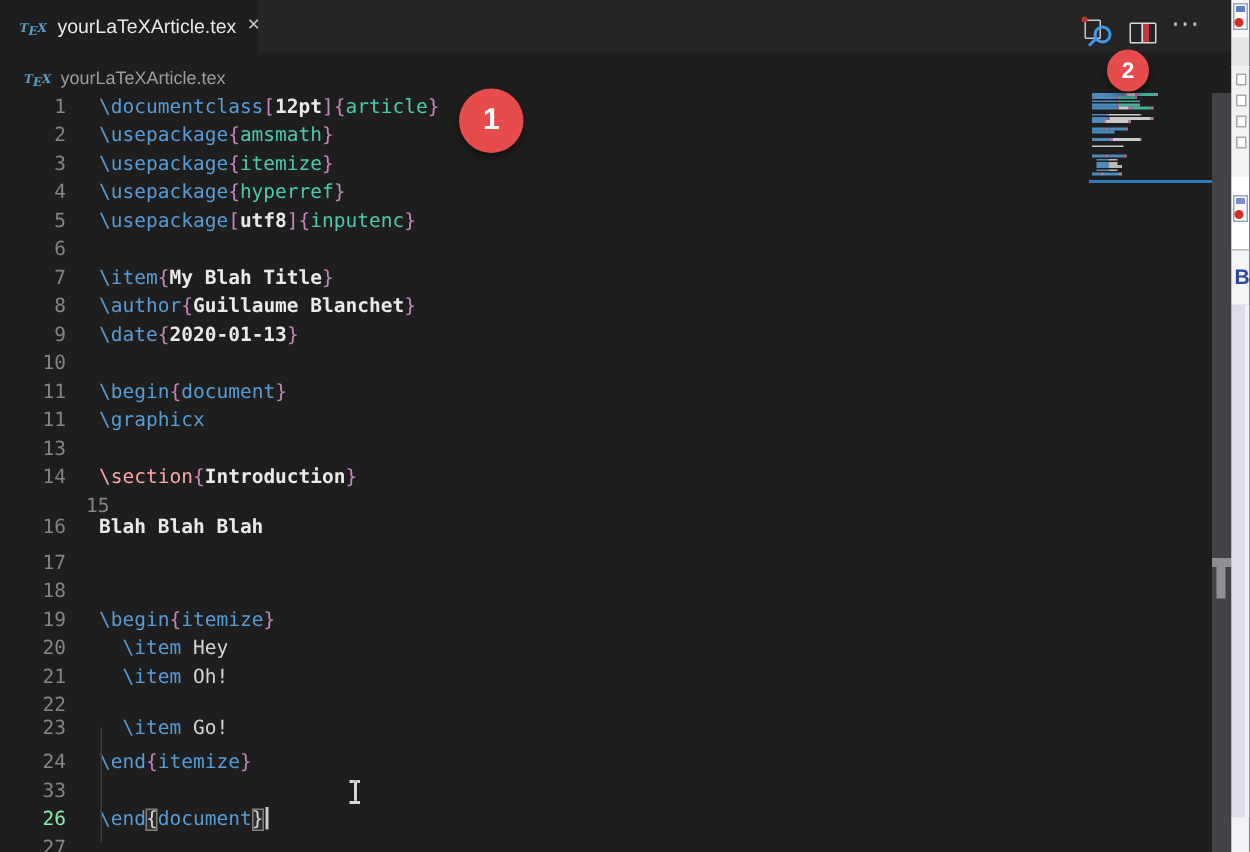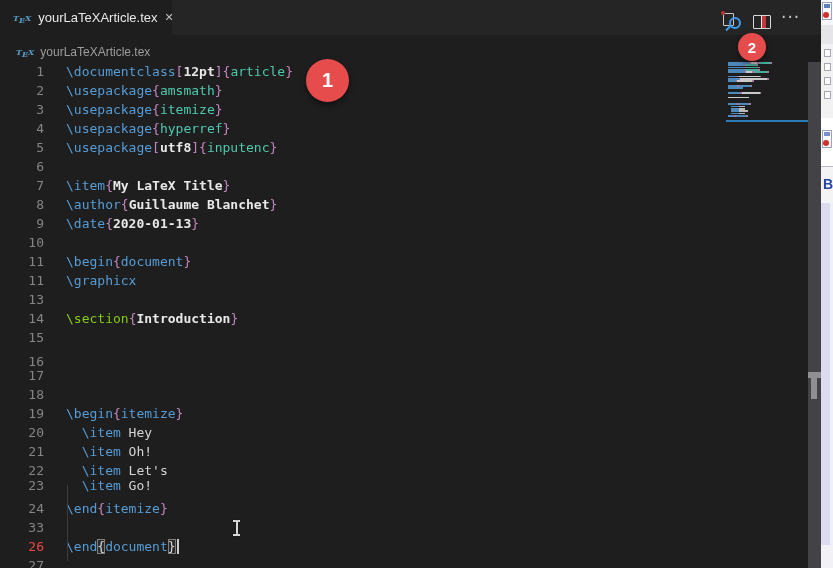--- a/index.html
+++ b/index.html
@@ -27,21 +27,21 @@
   #icon-split .stripe{position:absolute;left:7px;top:0;bottom:0;width:4px;background:#c4393b;border-left:1px solid #e9e9e9;}
   #icon-more{position:absolute;left:781px;top:7px;color:#c8c8c8;font-size:17px;letter-spacing:1px;font-family:"DejaVu Sans",sans-serif;}
   
   #breadcrumb{position:absolute;left:16px;top:43px;height:18px;display:flex;align-items:center;gap:6px;
               color:#9d9d9d;font-size:12px;}
   
   #codearea{position:absolute;left:0;top:62px;width:726px;height:506px;overflow:hidden;}
   .code-line{position:absolute;left:0;width:100%;height:19px;}
   .ln{position:absolute;left:0;top:0;width:44px;text-align:right;color:#858585;
       font-family:"DejaVu Sans Mono",monospace;font-size:13px;line-height:19px;}
-  .ln.active{color:#ef4444;}
+  .ln.active{color:#86efac;}
   .lc{position:absolute;left:66px;top:0;white-space:pre;
       font-family:"DejaVu Sans Mono",monospace;font-size:13px;line-height:19px;}
   .lc .b{font-weight:bold;}
   .lc .bhl{outline:1px solid #7f7f7f;outline-offset:-1px;background:rgba(130,130,130,.14);}
   .caret{display:inline-block;width:2px;height:15px;background:#cccccc;vertical-align:-3px;margin-left:1px;}
   #indent-guide{position:absolute;left:67px;top:423px;width:1px;height:76px;background:#3c3c3c;}
   
   #minimap{position:absolute;left:726px;top:62px;width:82px;height:460px;}
   .mm-row{position:absolute;left:2px;height:2px;white-space:nowrap;font-size:0;}
   .mm-row span{display:inline-block;height:1.7px;}
@@ -136,21 +136,21 @@
       <div class="code-line" style="top: 76px;">
         <span class="ln">5</span>
         <span class="lc"><span style="color: rgb(86, 156, 214);">\usepackage</span><span style="color: rgb(197, 134, 192);">[</span><span class="b" style="color: rgb(233, 233, 233);">utf8</span><span style="color: rgb(197, 134, 192);">]</span><span style="color: rgb(197, 134, 192);">{</span><span style="color: rgb(78, 201, 176);">inputenc</span><span style="color: rgb(197, 134, 192);">}</span></span>
       </div>
       <div class="code-line" style="top: 95px;">
         <span class="ln">6</span>
         <span class="lc"></span>
       </div>
       <div class="code-line" style="top: 114px;">
         <span class="ln">7</span>
-        <span class="lc"><span style="color: rgb(86, 156, 214);">\item</span><span style="color: rgb(197, 134, 192);">{</span><span class="b" style="color: rgb(233, 233, 233);">My LaTeX Title</span><span style="color: rgb(197, 134, 192);">}</span></span>
+        <span class="lc"><span style="color: rgb(86, 156, 214);">\item</span><span style="color: rgb(197, 134, 192);">{</span><span class="b" style="color: rgb(233, 233, 233);">My Blah Title</span><span style="color: rgb(197, 134, 192);">}</span></span>
       </div>
       <div class="code-line" style="top: 133px;">
         <span class="ln">8</span>
         <span class="lc"><span style="color: rgb(86, 156, 214);">\author</span><span style="color: rgb(197, 134, 192);">{</span><span class="b" style="color: rgb(233, 233, 233);">Guillaume Blanchet</span><span style="color: rgb(197, 134, 192);">}</span></span>
       </div>
       <div class="code-line" style="top: 152px;">
         <span class="ln">9</span>
         <span class="lc"><span style="color: rgb(86, 156, 214);">\date</span><span style="color: rgb(197, 134, 192);">{</span><span class="b" style="color: rgb(233, 233, 233);">2020-01-13</span><span style="color: rgb(197, 134, 192);">}</span></span>
       </div>
       <div class="code-line" style="top: 171px;">
@@ -164,28 +164,29 @@
       <div class="code-line" style="top: 209px;">
         <span class="ln">11</span>
         <span class="lc"><span style="color: rgb(86, 156, 214);">\graphicx</span></span>
       </div>
       <div class="code-line" style="top: 228px;">
         <span class="ln">13</span>
         <span class="lc"></span>
       </div>
       <div class="code-line" style="top: 247px;">
         <span class="ln">14</span>
-        <span class="lc"><span style="color: #84cc16;">\section</span><span style="color: rgb(197, 134, 192);">{</span><span class="b" style="color: rgb(233, 233, 233);">Introduction</span><span style="color: rgb(197, 134, 192);">}</span></span>
-      </div>
-      <div class="code-line" style="top: 266px;">
+        <span class="lc"><span style="color: #fca5a5;">\section</span><span style="color: rgb(197, 134, 192);">{</span><span class="b" style="color: rgb(233, 233, 233);">Introduction</span><span style="color: rgb(197, 134, 192);">}</span></span>
+      </div>
+      <div class="code-line" style="top: 266px; margin-left: 29px;">
         <span class="ln">15</span>
         <span class="lc"></span>
       </div>
-      <div class="code-line" style="top: 290px;">
+      <div class="code-line" style="top: 280px;">
         <span class="ln">16</span>
+        <span class="lc"><span class="b" style="color: rgb(233, 233, 233);">Blah Blah Blah</span></span>
       </div>
       <div class="code-line" style="top: 304px;">
         <span class="ln">17</span>
         <span class="lc"></span>
       </div>
       <div class="code-line" style="top: 323px;">
         <span class="ln">18</span>
         <span class="lc"></span>
       </div>
       <div class="code-line" style="top: 342px;">
@@ -195,21 +196,20 @@
       <div class="code-line" style="top: 361px;">
         <span class="ln">20</span>
         <span class="lc"><span style="color: transparent;">  </span><span style="color: rgb(86, 156, 214);">\item</span><span style="color: rgb(212, 212, 212);"> Hey</span></span>
       </div>
       <div class="code-line" style="top: 380px;">
         <span class="ln">21</span>
         <span class="lc"><span style="color: transparent;">  </span><span style="color: rgb(86, 156, 214);">\item</span><span style="color: rgb(212, 212, 212);"> Oh!</span></span>
       </div>
       <div class="code-line" style="top: 399px;">
         <span class="ln">22</span>
-        <span class="lc"><span style="color: transparent;">  </span><span style="color: rgb(86, 156, 214);">\item</span><span style="color: rgb(212, 212, 212);"> Let's</span></span>
       </div>
       <div class="code-line" style="top: 414px;">
         <span class="ln">23</span>
         <span class="lc"><span style="color: transparent;">  </span><span style="color: rgb(86, 156, 214);">\item</span><span style="color: rgb(212, 212, 212);"> Go!</span></span>
       </div>
       <div class="code-line" style="top: 437px;">
         <span class="ln">24</span>
         <span class="lc"><span style="color: rgb(86, 156, 214);">\end</span><span style="color: rgb(197, 134, 192);">{</span><span style="color: rgb(86, 156, 214);">itemize</span><span style="color: rgb(197, 134, 192);">}</span></span>
       </div>
       <div class="code-line" style="top: 456px;">

